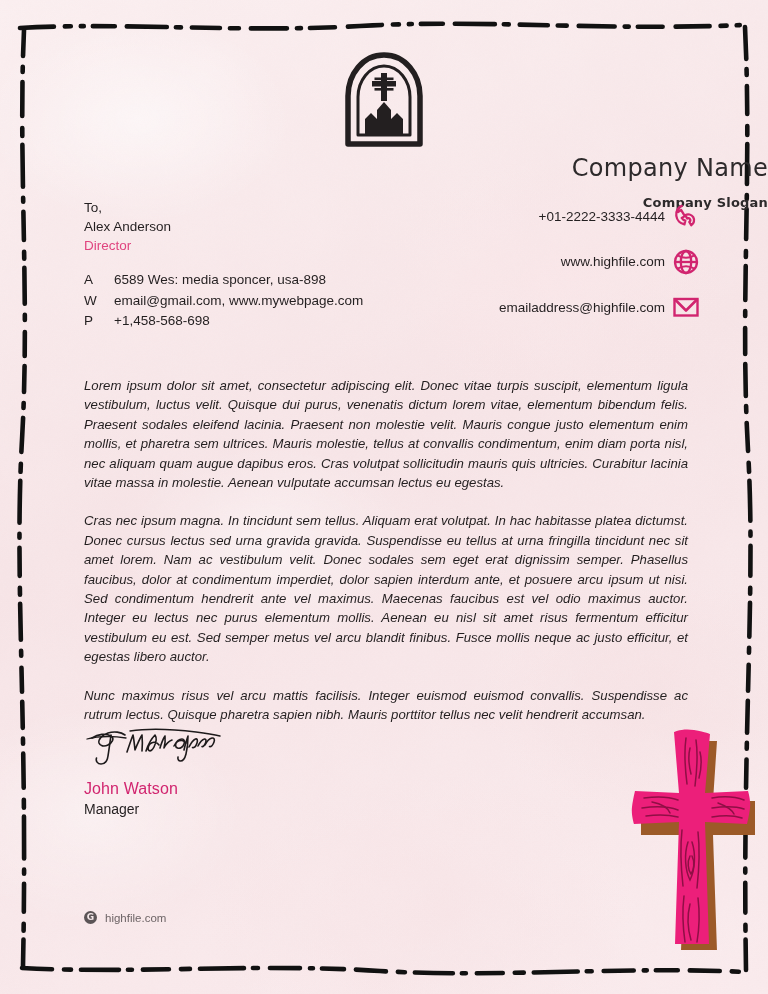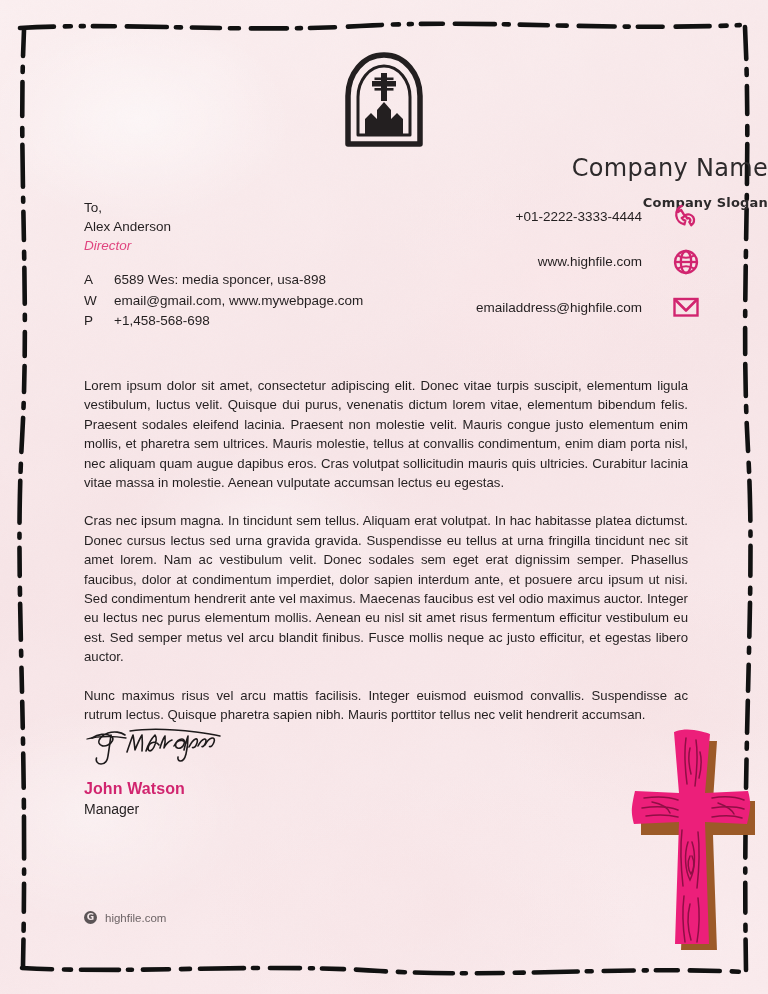--- a/index.html
+++ b/index.html
@@ -48,49 +48,49 @@
   .company-slogan{
     font-size:13px;color:#2d2a2b;font-weight:bold;letter-spacing:.2px;
     font-family:"DejaVu Sans", sans-serif;margin-top:14px;
   }
 
   
   .recipient{
     position:absolute;left:84px;top:198px;font-size:13.5px;color:#231f20;line-height:19px;
   }
   .recipient .r-line{display:block;}
-  .recipient .r-role{color:#e0447f;font-style:italic;}
+  .recipient .r-role{color:#e0447f;}
 
   .addr-table{
     position:absolute;left:84px;top:270px;font-size:13.5px;color:#231f20;
     border-collapse:collapse;line-height:20.5px;
   }
   .addr-table td{padding:0;vertical-align:top;}
   .addr-key{width:30px;color:#231f20;}
 
   
   .contacts{position:absolute;right:66px;top:196px;width:420px;}
   .c-row{
     display:flex;align-items:center;justify-content:flex-end;height:40px;margin-bottom:5.5px;
   }
-  .c-text{font-size:13.5px;color:#231f20;margin-right:28px;white-space:nowrap;}
+  .c-text{font-size:13.5px;color:#231f20;margin-right:5px;white-space:nowrap;}
   .c-icon{width:32px;height:32px;flex:0 0 32px;display:flex;align-items:center;justify-content:center;}
 
   
   .body-copy{
     position:absolute;left:84px;top:376px;width:604px;
     font-size:13.2px;line-height:19.4px;color:#231f20;text-align:justify;
   }
-  .body-copy p{margin:0 0 19px 0;}
+  .body-copy p{margin:0 0 19px 0;font-style:italic;}
 
   
   .sign-wrap{position:absolute;left:84px;top:726px;}
   .sign-img{display:block;}
   .sign-name{
-    font-size:16px;font-weight:bold;color:#d1256f;margin-top:12px;letter-spacing:.1px;
+    font-size:16px;font-weight:normal;color:#d1256f;margin-top:12px;letter-spacing:.1px;
   }
   .sign-title{font-size:14px;color:#231f20;margin-top:3px;}
 
   
   .footer{
     position:absolute;left:84px;top:911px;display:flex;align-items:center;
   }
   .footer-badge{
     width:13px;height:13px;border-radius:50%;background:#5b5456;color:#f3e7e8;
     font-size:9px;line-height:13px;text-align:center;font-weight:bold;

